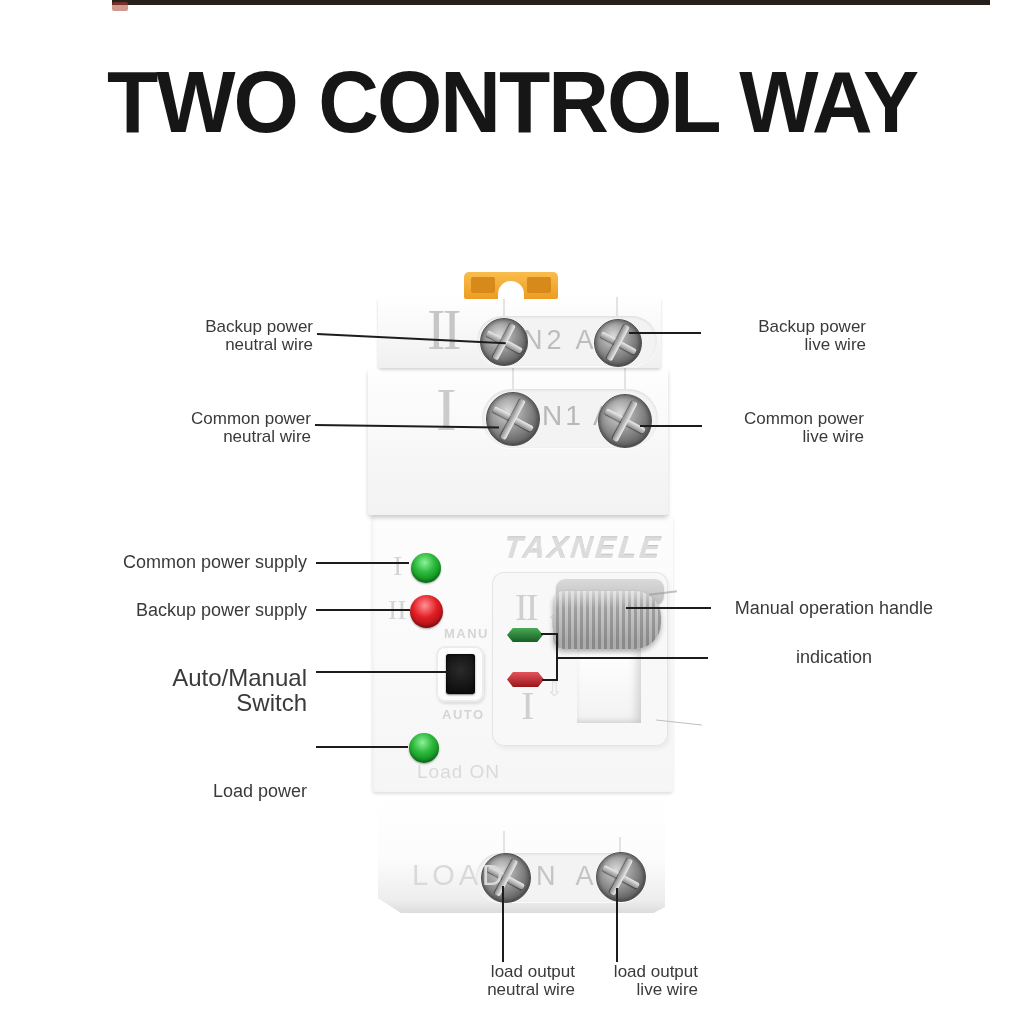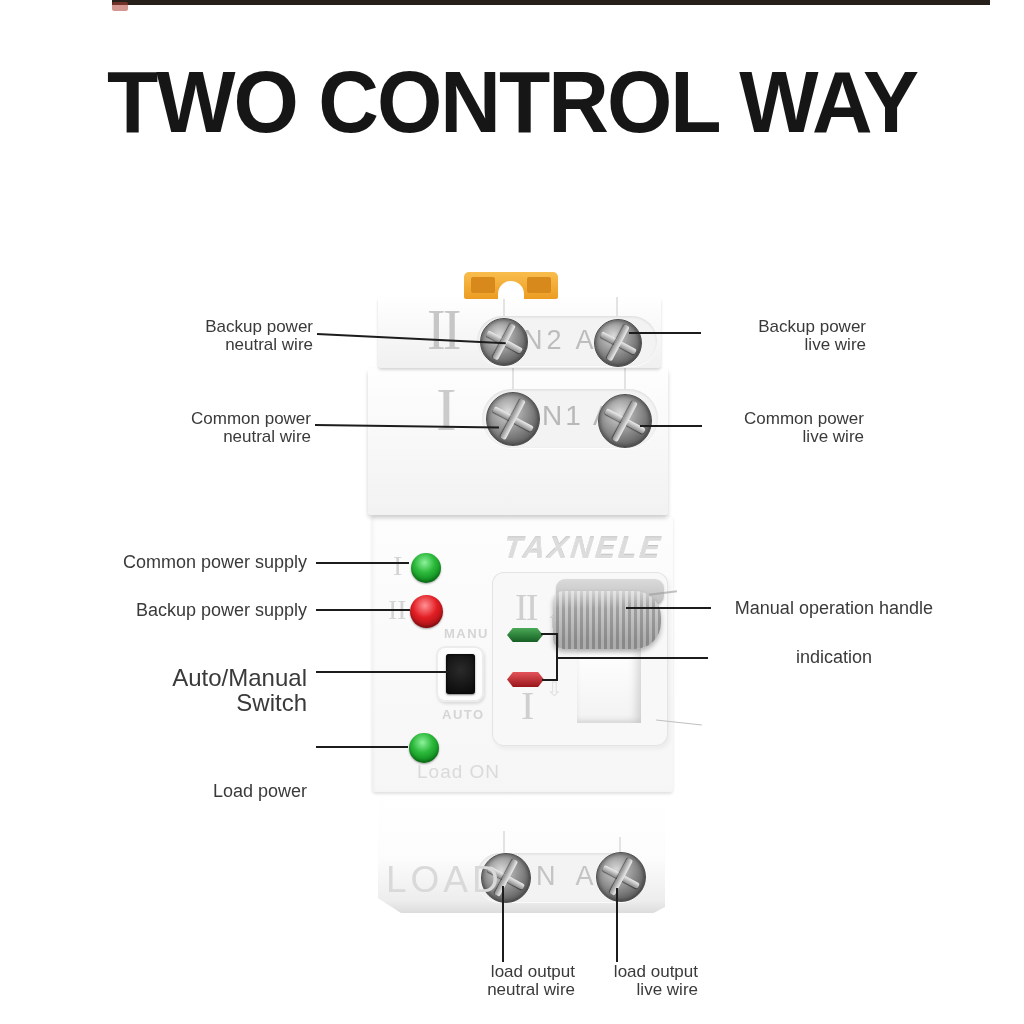--- a/index.html
+++ b/index.html
@@ -61,21 +61,21 @@
   #label-n2a2{left:523px;top:327px;font-size:27px;letter-spacing:4px;color:#bdbdbd;}
   #label-n1a1{left:542px;top:402px;font-size:28px;letter-spacing:3px;color:#b8b8b8;}
   #brand{left:504px;top:533px;font-size:30px;font-weight:bold;font-style:italic;
       letter-spacing:3px;color:#dcdcdc;transform:skewX(-6deg);
       text-shadow:0 1px 0 #fff,0 -1px 0 #c4c4c4;}
   #marking-led1{left:393px;top:552px;font-size:28px;color:#d4d4d4;}
   #marking-led2{left:388px;top:596px;font-size:28px;color:#d4d4d4;}
   #label-auto{left:444px;top:627px;font-size:13px;font-weight:bold;letter-spacing:1.5px;color:#d5d5d5;}
   #label-manu{left:442px;top:708px;font-size:13px;font-weight:bold;letter-spacing:1.5px;color:#d5d5d5;}
   #label-loadon{left:389px;top:762px;font-size:19px;color:#dadada;letter-spacing:1px;margin-left:28px;}
-  #label-load{left:386px;top:861px;font-size:37px;letter-spacing:4px;color:#d9d9d9;}
+  #label-load{left:412px;top:861px;font-size:29px;letter-spacing:4px;color:#d9d9d9;}
   #label-na{left:536px;top:863px;font-size:27px;letter-spacing:7px;color:#c4c4c4;}
   #marking-panel-ii{left:515px;top:588px;font-size:38px;letter-spacing:-2px;color:#cfcfcf;}
   #marking-panel-i{left:521px;top:686px;font-size:40px;color:#cfcfcf;}
   
   .led{position:absolute;border-radius:50%;}
   .led.green{background:radial-gradient(circle at 45% 32%,#8df29a 0%,#2dba3c 38%,#0f8c1f 72%,#0a6b16 100%);
       box-shadow:0 1px 2px rgba(0,0,0,.35),inset 0 -2px 3px rgba(0,0,0,.25);}
   .led.red{background:radial-gradient(circle at 45% 32%,#ff9194 0%,#e21e24 42%,#a01115 78%,#7e0d10 100%);
       box-shadow:0 1px 2px rgba(0,0,0,.35),inset 0 -2px 3px rgba(0,0,0,.25);}
   #led-common{left:411px;top:553px;width:30px;height:30px;}

